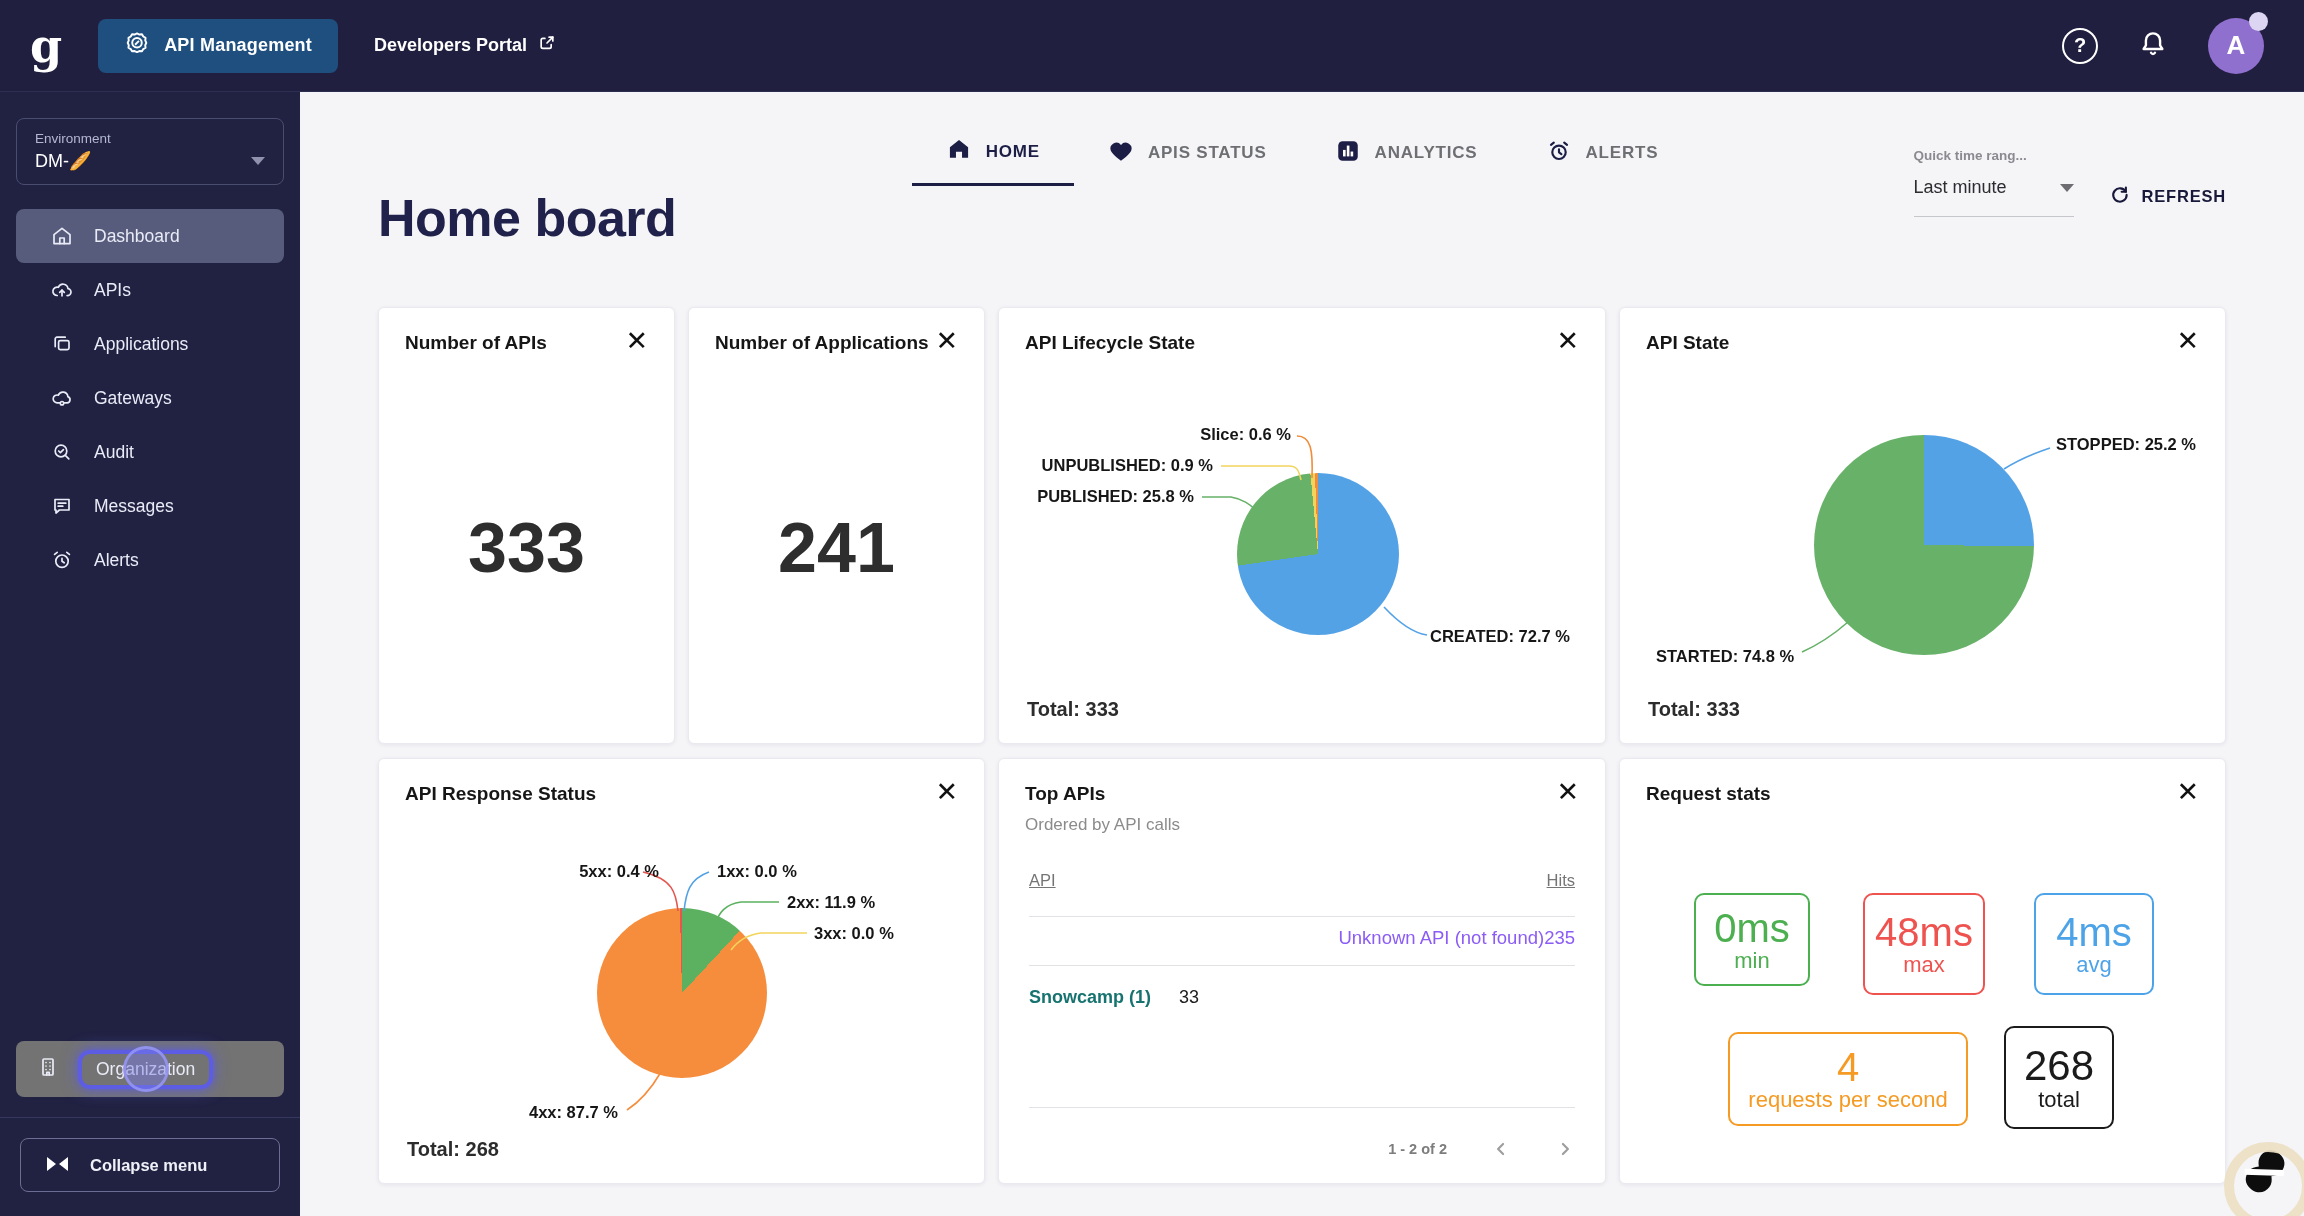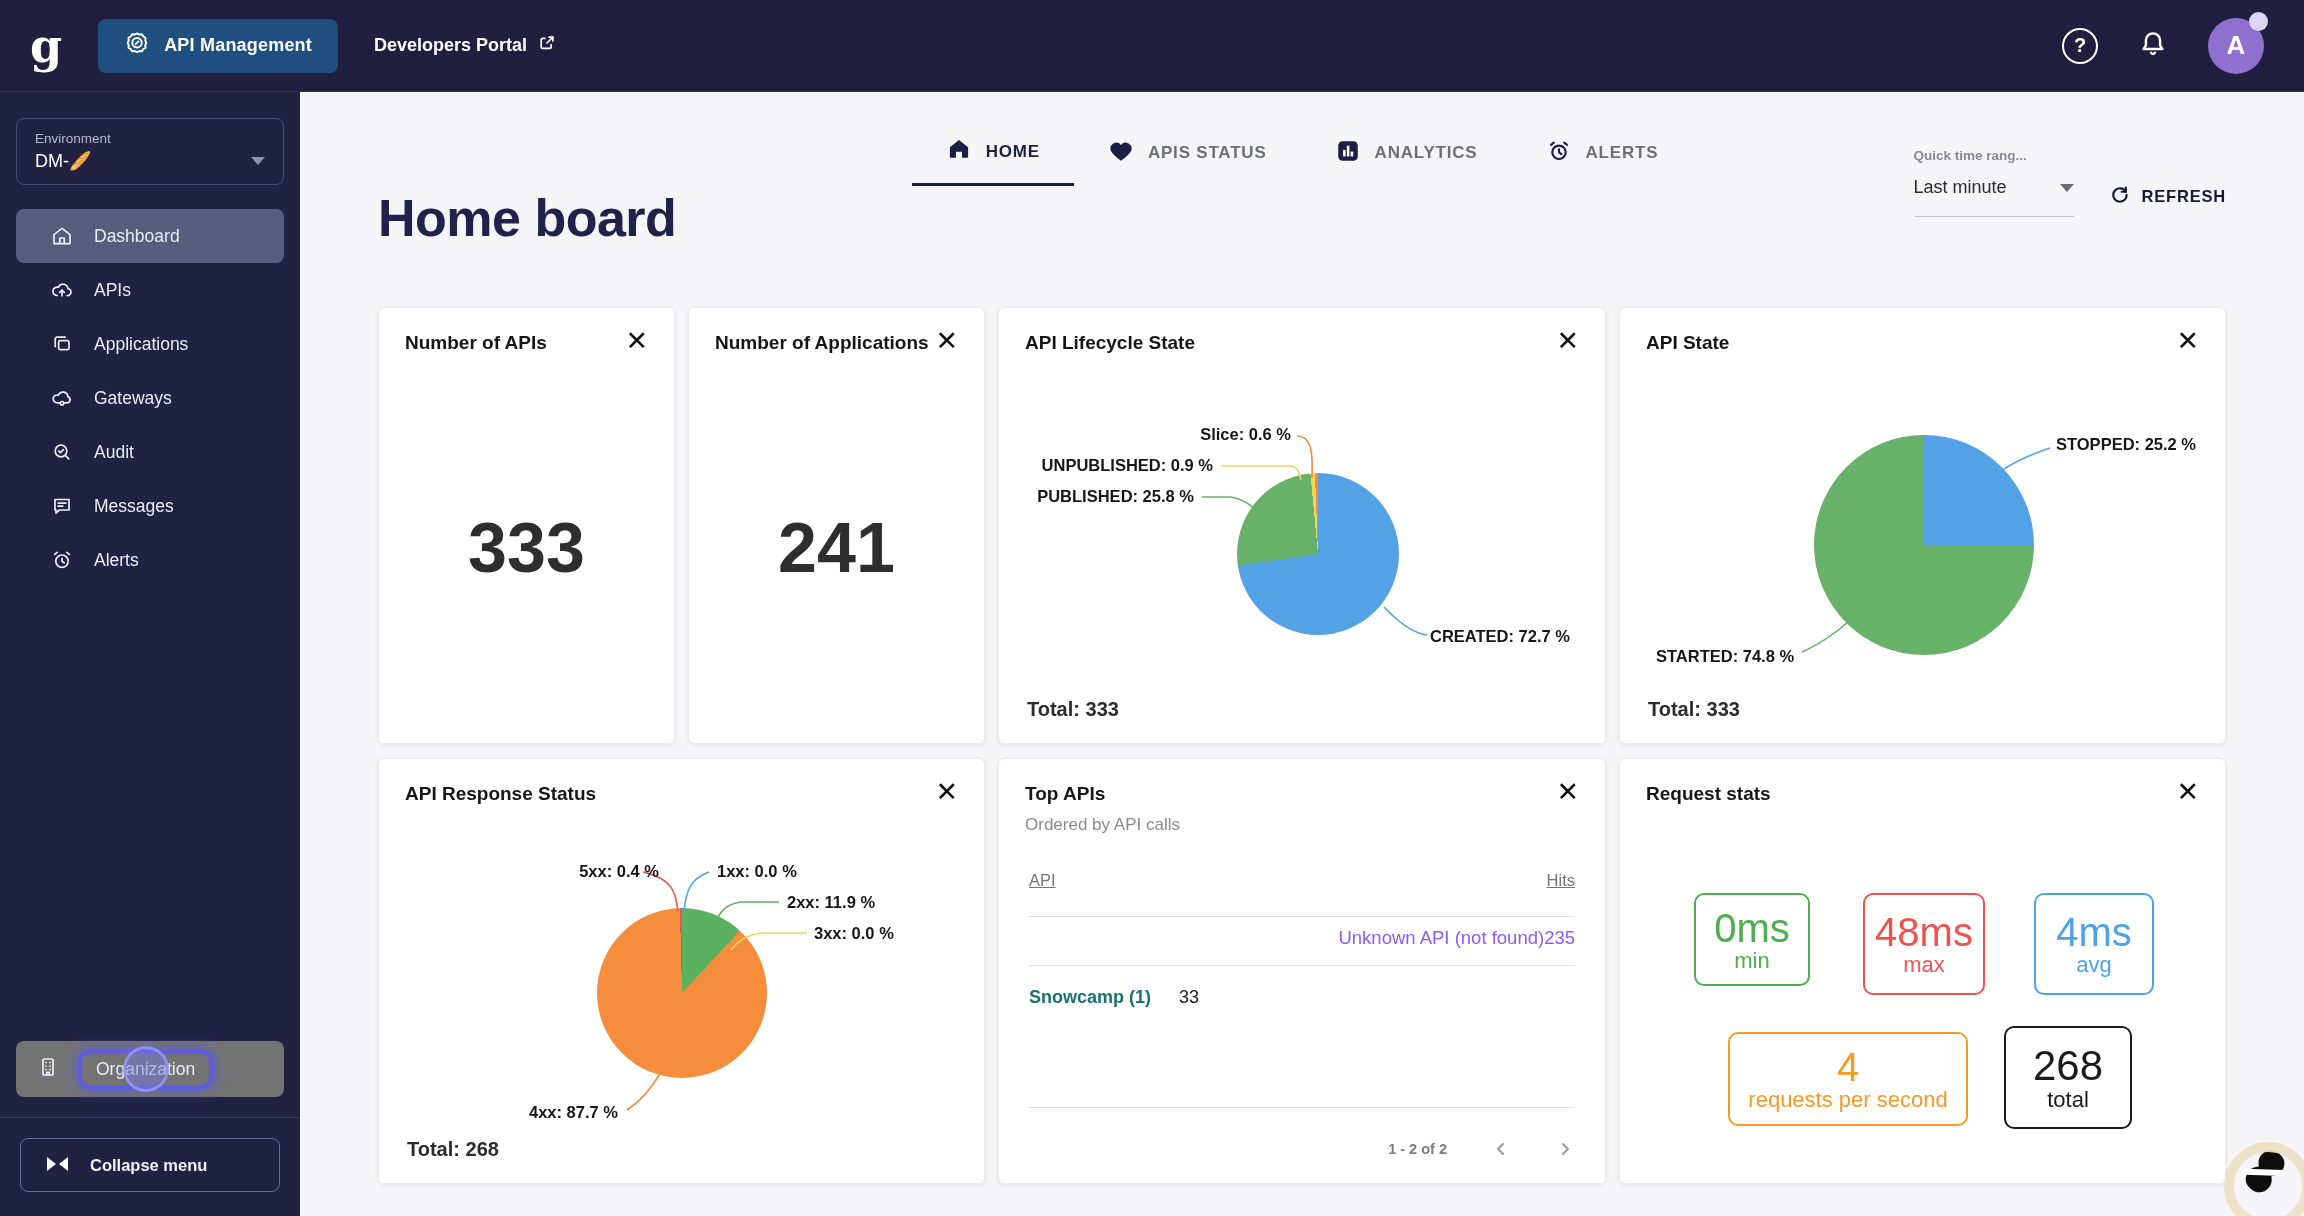--- a/index.html
+++ b/index.html
@@ -399,21 +399,21 @@
         <span class="l">max</span>
       </div>
       <div class="statbox" style="left: 414px; top: 134px; width: 120px; height: 102px; border-color: rgb(77, 163, 232); color: rgb(77, 163, 232);">
         <span class="v">4ms</span>
         <span class="l">avg</span>
       </div>
       <div class="statbox" style="left: 108px; top: 273px; width: 240px; height: 94px; border-color: rgb(245, 154, 35); color: rgb(245, 154, 35);">
         <span class="v">4</span>
         <span class="l">requests per second</span>
       </div>
-      <div class="statbox small" style="left: 384px; top: 267px; width: 128px; height: 103px; border-color: rgb(27, 27, 27); color: rgb(27, 27, 27);">
+      <div class="statbox small" style="left: 384px; top: 267px; width: 110px; height: 103px; border-color: rgb(27, 27, 27); color: rgb(27, 27, 27);">
         <span class="v">268</span>
         <span class="l">total</span>
       </div>
     </div>
 
   </div>
 </div>
 
 <div class="dubble">
   <span class="ni">

